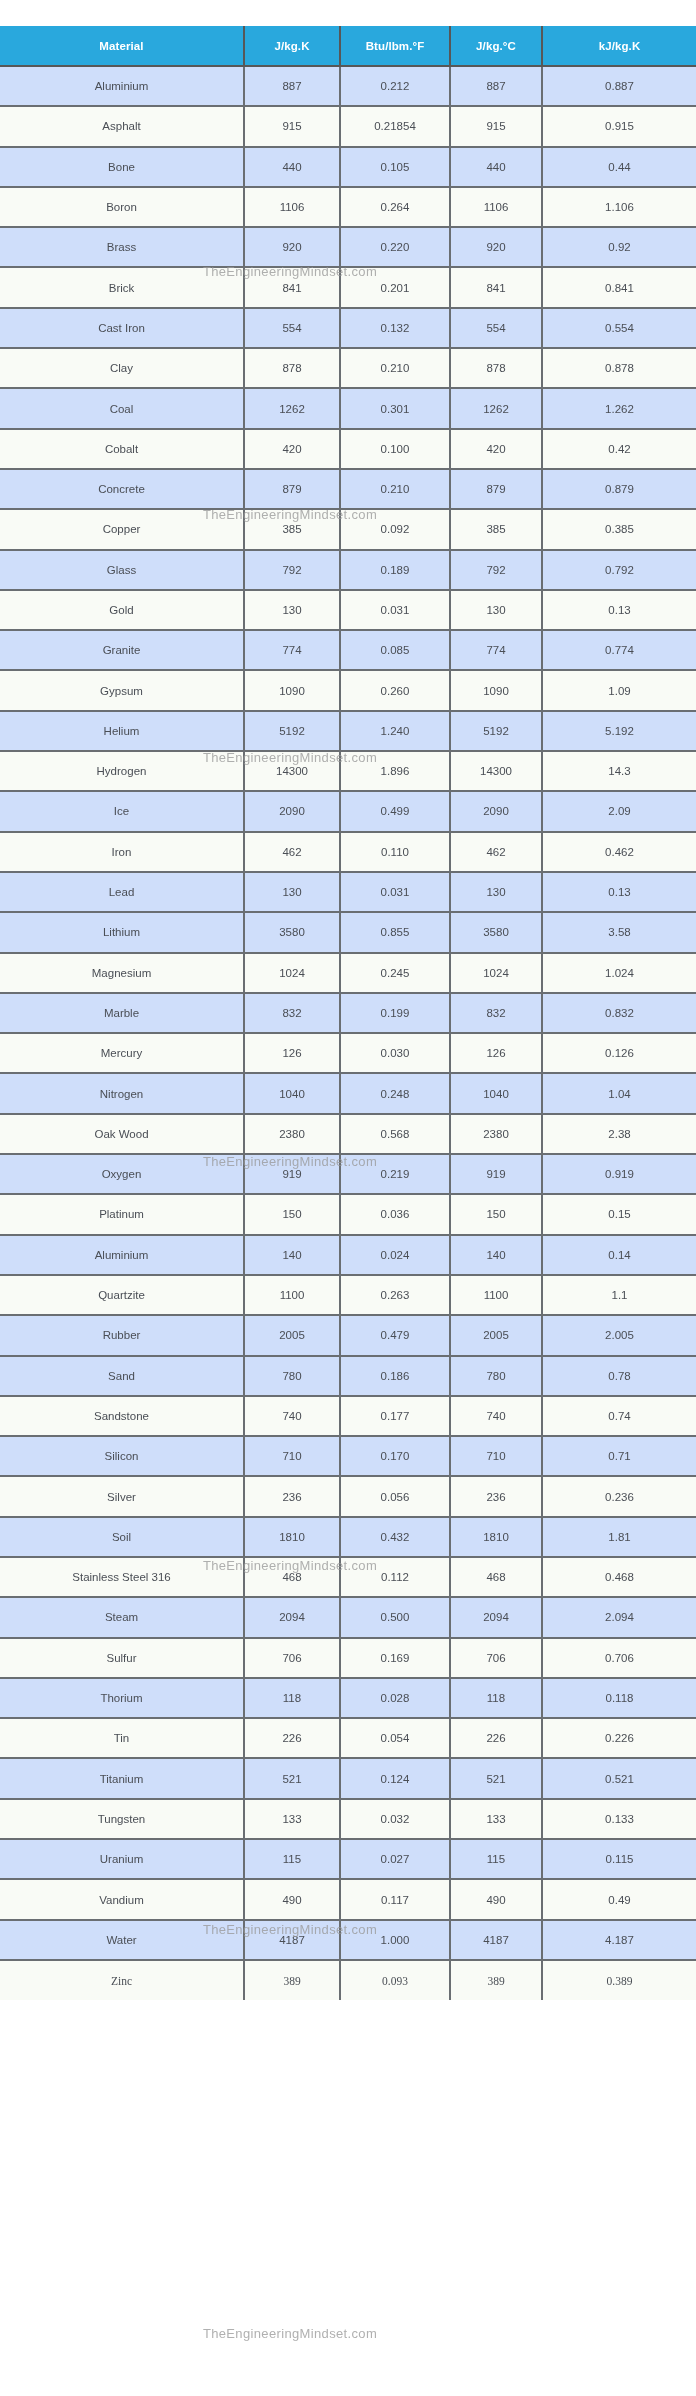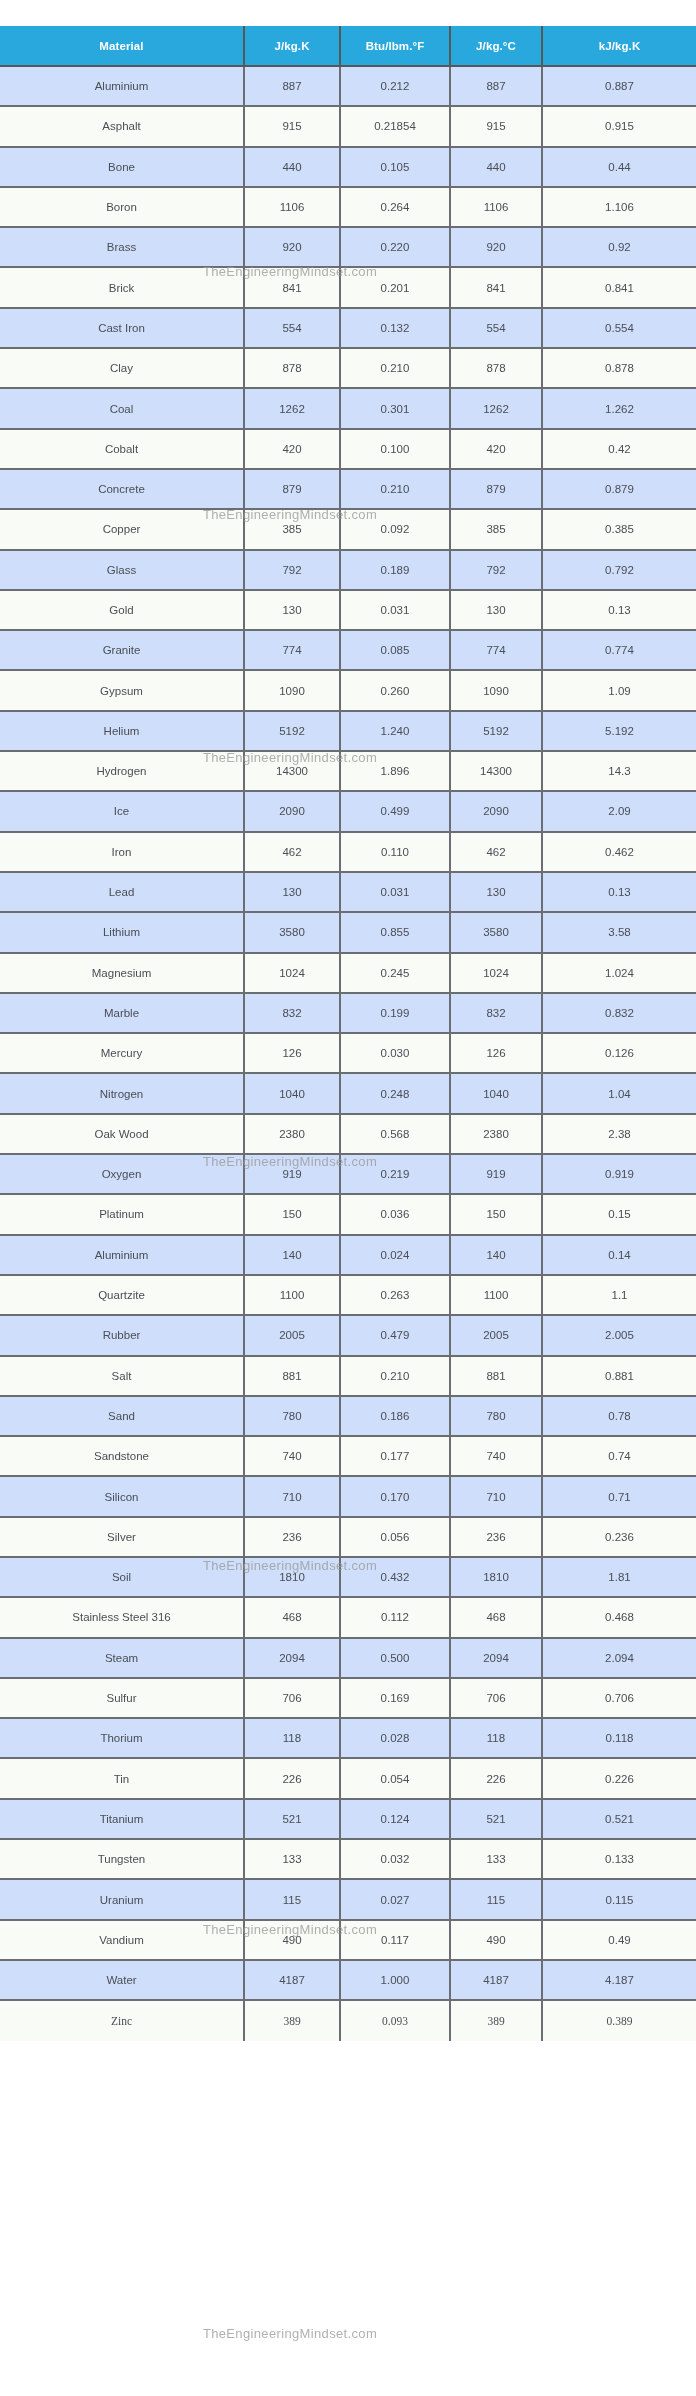--- a/index.html
+++ b/index.html
@@ -317,27 +317,20 @@
           <td>1100</td>
           <td>1.1</td>
         </tr>
         <tr class="r-odd">
           <td>Rubber</td>
           <td>2005</td>
           <td>0.479</td>
           <td>2005</td>
           <td>2.005</td>
         </tr>
-        <tr class="r-even">
-          <td>Salt</td>
-          <td>881</td>
-          <td>0.210</td>
-          <td>881</td>
-          <td>0.881</td>
-        </tr>
         <tr class="r-odd">
           <td>Sand</td>
           <td>780</td>
           <td>0.186</td>
           <td>780</td>
           <td>0.78</td>
         </tr>
         <tr class="r-even">
           <td>Sandstone</td>
           <td>740</td>

